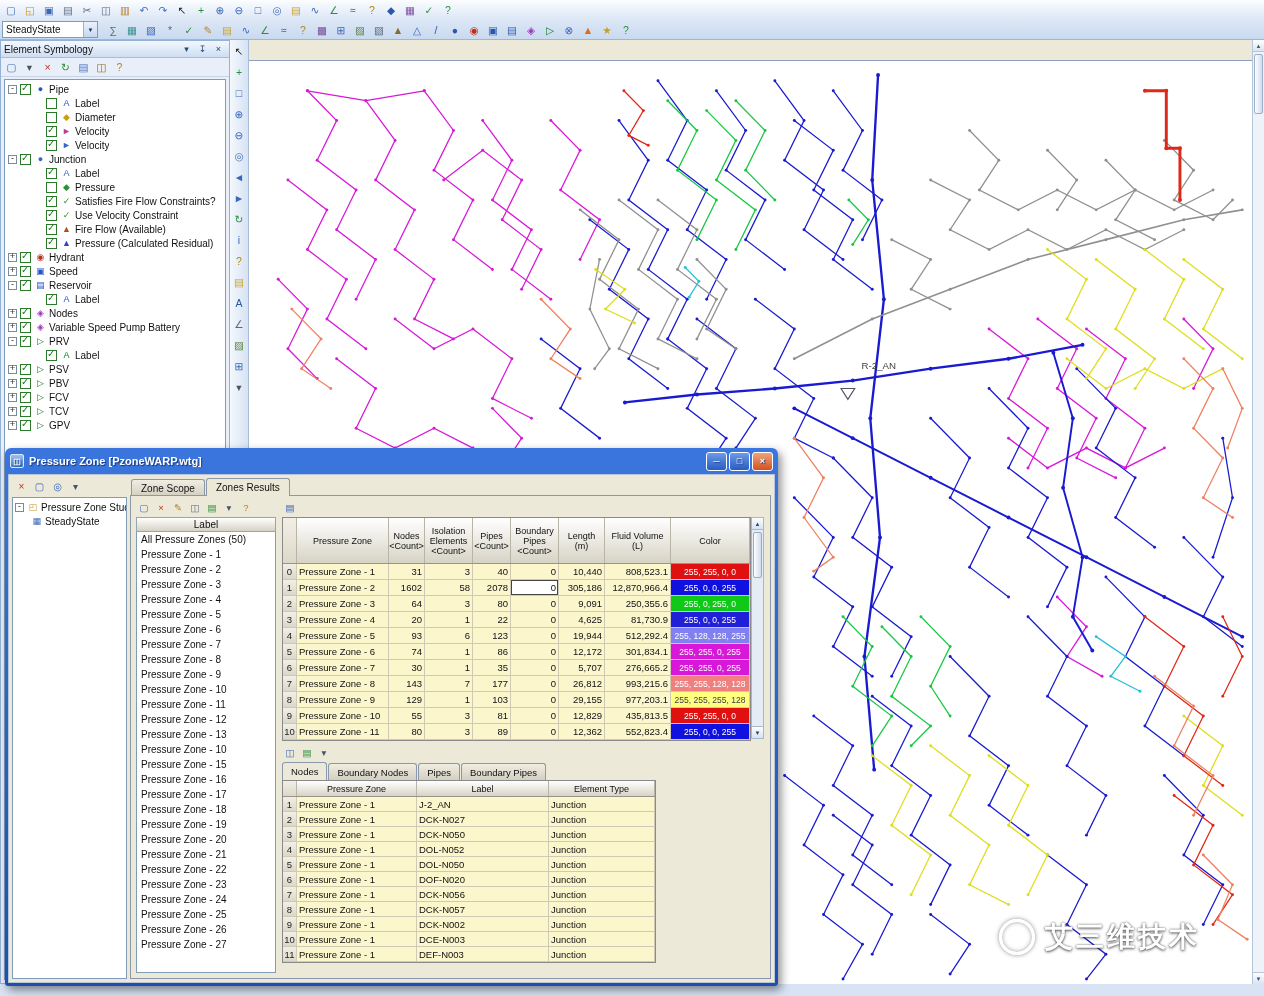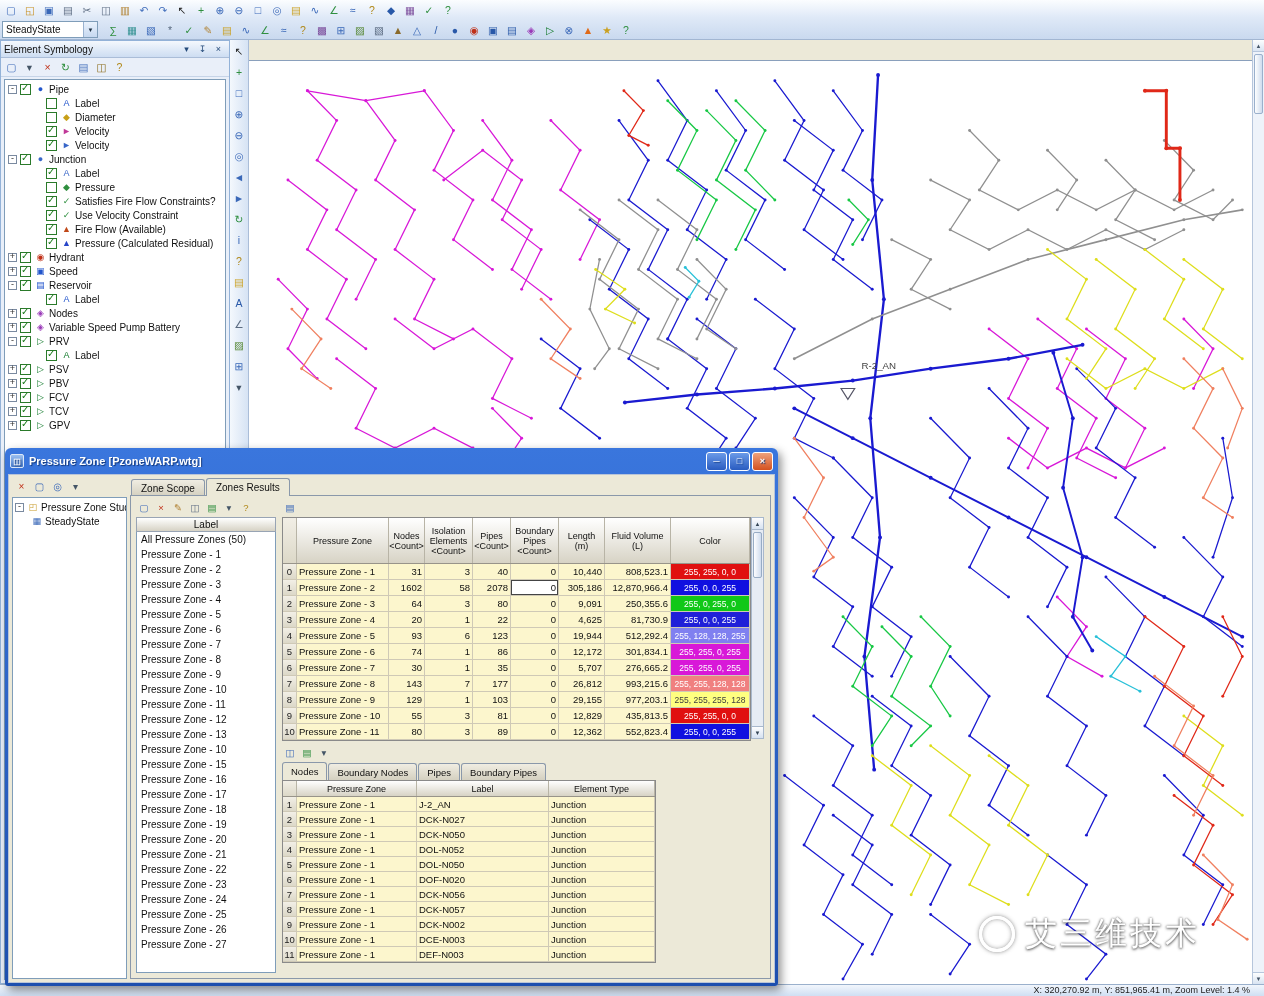--- a/index.html
+++ b/index.html
@@ -58,21 +58,21 @@
 .rs-btn.bottom::after{content:"▼";font-size:6px}
 .rs-thumb{height:60px;background:linear-gradient(90deg,#fdfefe,#cfdcee);border:1px solid #9ab0cc;border-radius:2px;margin:2px 1px}
 
 
 .statusbar{position:absolute;left:0;right:0;bottom:0;height:12px;background:linear-gradient(#f2f6fc,#cfdff3);border-top:1px solid #9ab0cc;font-size:9px;line-height:11px;text-align:right;padding-right:14px;color:#222;z-index:3}
 
 
 .watermark{position:absolute;right:64px;bottom:40px;display:flex;align-items:center;gap:10px;z-index:6;color:#fff}
 .wm-logo{width:36px;height:36px;border:3px solid #fff;border-radius:50%;position:relative;box-shadow:0 0 4px rgba(60,60,60,.6),inset 0 0 4px rgba(60,60,60,.5)}
 .wm-logo::after{content:"";position:absolute;inset:5px;border:3px solid #fff;border-top-color:transparent;border-right-color:transparent;border-radius:50%;transform:rotate(30deg)}
-.wm-text{font-size:32px;font-weight:normal;letter-spacing:3px;text-shadow:0 1px 3px rgba(50,50,50,.8),0 0 2px rgba(50,50,50,.6)}
+.wm-text{font-size:28px;font-weight:bold;letter-spacing:3px;text-shadow:0 1px 3px rgba(50,50,50,.8),0 0 2px rgba(50,50,50,.6)}
 
 
 .dlg{position:absolute;left:5px;top:448px;width:773px;height:538px;z-index:20;background:linear-gradient(#3a76dd,#1d4fae);border-radius:6px 6px 3px 3px;padding:0 3px 3px;box-shadow:3px 4px 10px rgba(0,0,0,.45)}
 .dlg-title{height:26px;display:flex;align-items:center;gap:5px;padding:0 2px;color:#fff;font-weight:bold;font-size:11px;text-shadow:1px 1px 1px #12377a}
 .dlg-icon{width:14px;height:14px;border-radius:2px;background:linear-gradient(#9cc0f0,#4478c8);border:1px solid #dce8f8;display:flex;align-items:center;justify-content:center;font-size:8px;color:#fff;flex:none}
 .dlg-icon::before{content:"◫"}
 .dlg-title-label{flex:1;overflow:hidden;white-space:nowrap}
 .winbtns{display:flex}
 .win-btn{width:21px;height:19px;border:1px solid #fff;border-radius:3px;display:flex;align-items:center;justify-content:center;font-size:9px;color:#fff;background:linear-gradient(#6a9ae8,#2a5cc0);margin-left:2px}
 .win-btn.close{background:linear-gradient(#efa27c,#d4511f)}
@@ -1381,17 +1381,14 @@
                 <div class="cell n-label t-left">DEF-N003</div>
                 <div class="cell n-type t-left">Junction</div>
               </div>
             </div>
         </div>
 
       </div>
     </div>
   </div>
 
-  <div class="statusbar">
-    <span>X: 320,270.92 m, Y: 851,965.41 m,  Zoom Level: 1.4 %</span>
-  </div>
 
 </div>
 
 </body></html>

